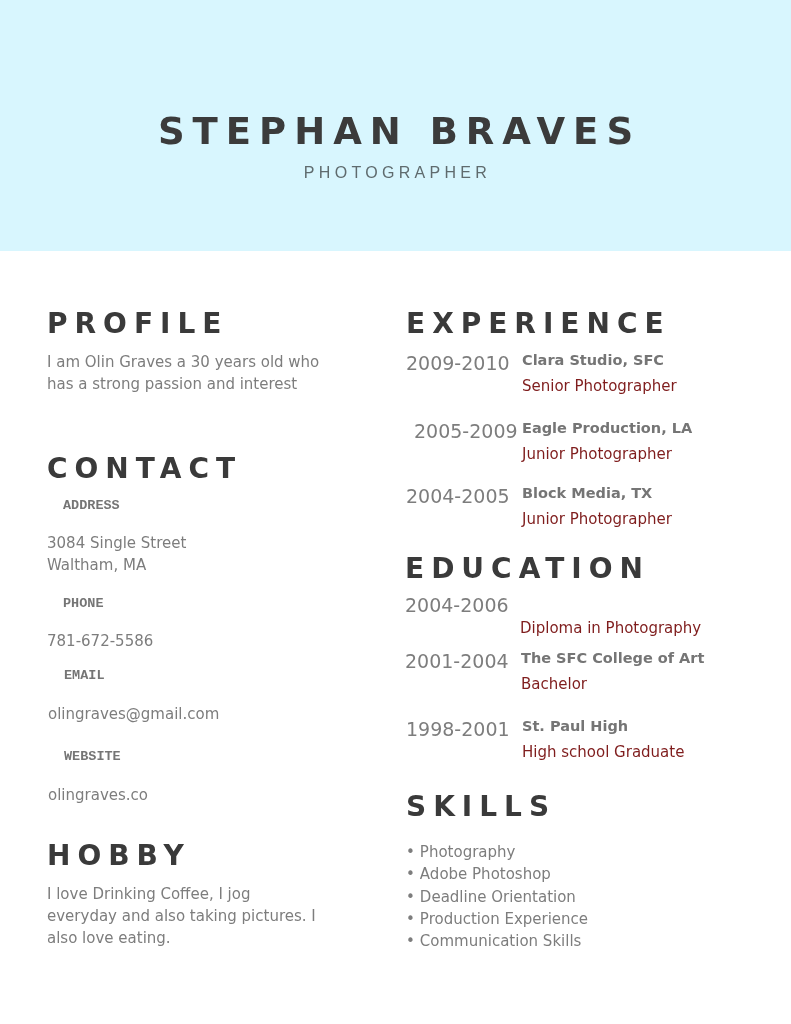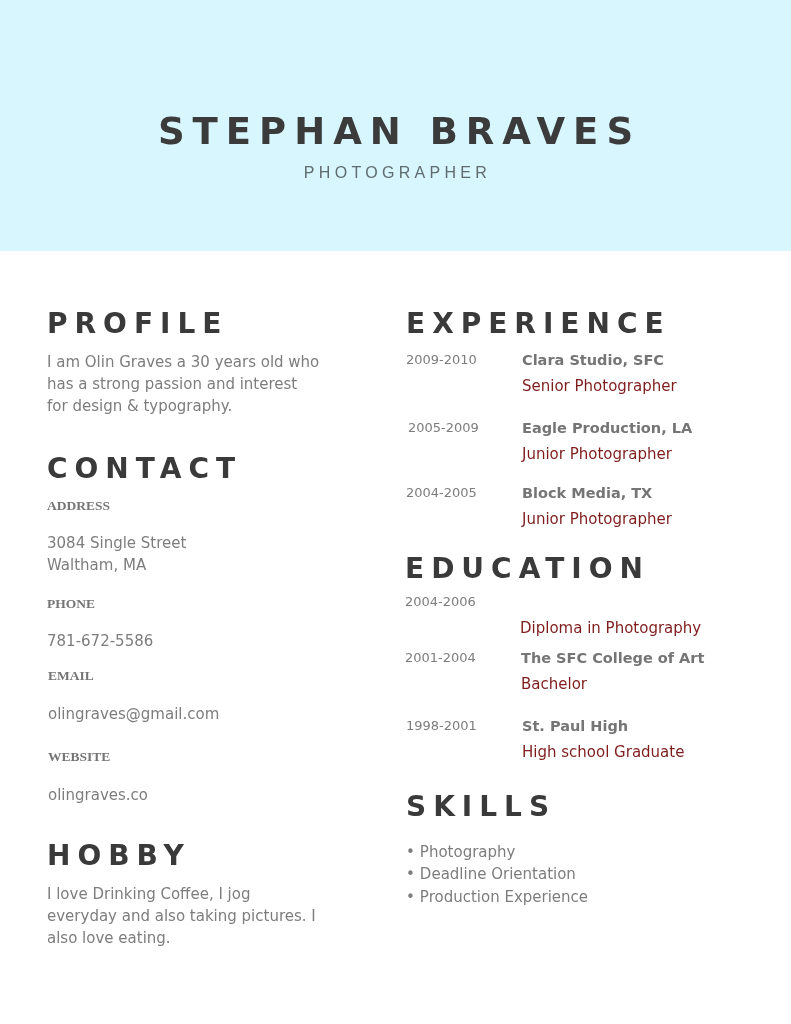--- a/index.html
+++ b/index.html
@@ -10,24 +10,24 @@
     .name { position: absolute; left: 0; width: 791px; top: 110px; text-align: center;
       font-family: "DejaVu Sans", sans-serif; font-weight: bold; font-size: 37px; letter-spacing: 8px;
       color: #3b3b3b; padding-left: 8px; }
     .title { position: absolute; left: 0; width: 791px; top: 164px; text-align: center;
       font-size: 16px; letter-spacing: 4.3px; color: #5f6b6e; padding-left: 4px; }
 
     .h { position: absolute; font-family: "DejaVu Sans", sans-serif; font-weight: bold;
       font-size: 28px; letter-spacing: 7px; color: #3a3a3a; }
 
     .p { position: absolute; font-family: "DejaVu Sans", sans-serif; font-size: 15px; line-height: 22px; color: #7d7d7d; }
-    .lbl { position: absolute; font-family: Liberation Serif, serif; font-weight: bold; font-size: 13.5px; color: #757575; }
+    .lbl { position: absolute; font-family: Liberation Mono, monospace; font-weight: bold; font-size: 13.5px; color: #757575; margin-left: 16px; }
 
     .row { position: absolute; left: 406px; width: 370px; height: 50px; }
-    .yr { position: absolute; left: 0; top: 0; font-family: "DejaVu Sans", sans-serif; font-size: 13px; color: #7d7d7d; }
+    .yr { position: absolute; left: 0; top: 0; font-family: "DejaVu Sans", sans-serif; font-size: 19px; color: #7d7d7d; }
     .org { position: absolute; left: 116px; top: 0; font-family: "DejaVu Sans", sans-serif; font-weight: bold; font-size: 14.5px; color: #757575; white-space: nowrap; }
     .role { position: absolute; left: 116px; top: 25px; font-family: "DejaVu Sans", sans-serif; font-size: 15px; color: #7f1d1d; white-space: nowrap; }
 
     .skills { position: absolute; left: 406px; top: 841px; list-style: none; }
     .skills li { font-family: "DejaVu Sans", sans-serif; font-size: 15px; line-height: 22.3px; color: #7d7d7d; white-space: nowrap; }
     .skills .dot { margin-right: 5px; }
   </style>
 </head>
 <body>
 
@@ -35,21 +35,20 @@
   <div class="name">STEPHAN BRAVES</div>
   <div class="title">PHOTOGRAPHER</div>
 </div>
 
 <div>
 
   <div class="h" style="left:47px; top:307px;">PROFILE</div>
   <div class="p" style="left:47px; top:351px;">
     <div>I am Olin Graves a 30 years old who</div>
     <div>has a strong passion and interest</div>
-    <div>for design &amp; typography.</div>
   </div>
 
   <div class="h" style="left:47px; top:452px;">CONTACT</div>
 
   <div class="lbl" style="left:47px; top:498px;">ADDRESS</div>
   <div class="p" style="left:47px; top:532px;">
     <div>3084 Single Street</div>
     <div>Waltham, MA</div>
   </div>
 
@@ -73,21 +72,21 @@
 <div>
 
   <div class="h" style="left:406px; top:307px;">EXPERIENCE</div>
 
   <div class="row" style="top:352px;">
     <span class="yr">2009-2010</span>
     <span class="org">Clara Studio, SFC</span>
     <span class="role">Senior Photographer</span>
   </div>
   <div class="row" style="top:420px;">
-    <span class="yr" style="left:2px;">2005-2009</span>
+    <span class="yr" style="left:8px;">2005-2009</span>
     <span class="org">Eagle Production, LA</span>
     <span class="role">Junior Photographer</span>
   </div>
   <div class="row" style="top:485px;">
     <span class="yr">2004-2005</span>
     <span class="org">Block Media, TX</span>
     <span class="role">Junior Photographer</span>
   </div>
 
   <div class="h" style="left:405px; top:552px;">EDUCATION</div>
@@ -103,16 +102,18 @@
   </div>
   <div class="row" style="top:718px;">
     <span class="yr">1998-2001</span>
     <span class="org">St. Paul High</span>
     <span class="role">High school Graduate</span>
   </div>
 
   <div class="h" style="left:406px; top:790px;">SKILLS</div>
   <ul class="skills">
     <li><span class="dot">•</span><span>Photography</span></li>
+    <li><span class="dot">•</span><span>Adobe Photoshop</span></li>
     <li><span class="dot">•</span><span>Deadline Orientation</span></li>
     <li><span class="dot">•</span><span>Production Experience</span></li>
+    <li><span class="dot">•</span><span>Communication Skills</span></li>
   </ul>
 </div>
 
 </body></html>

